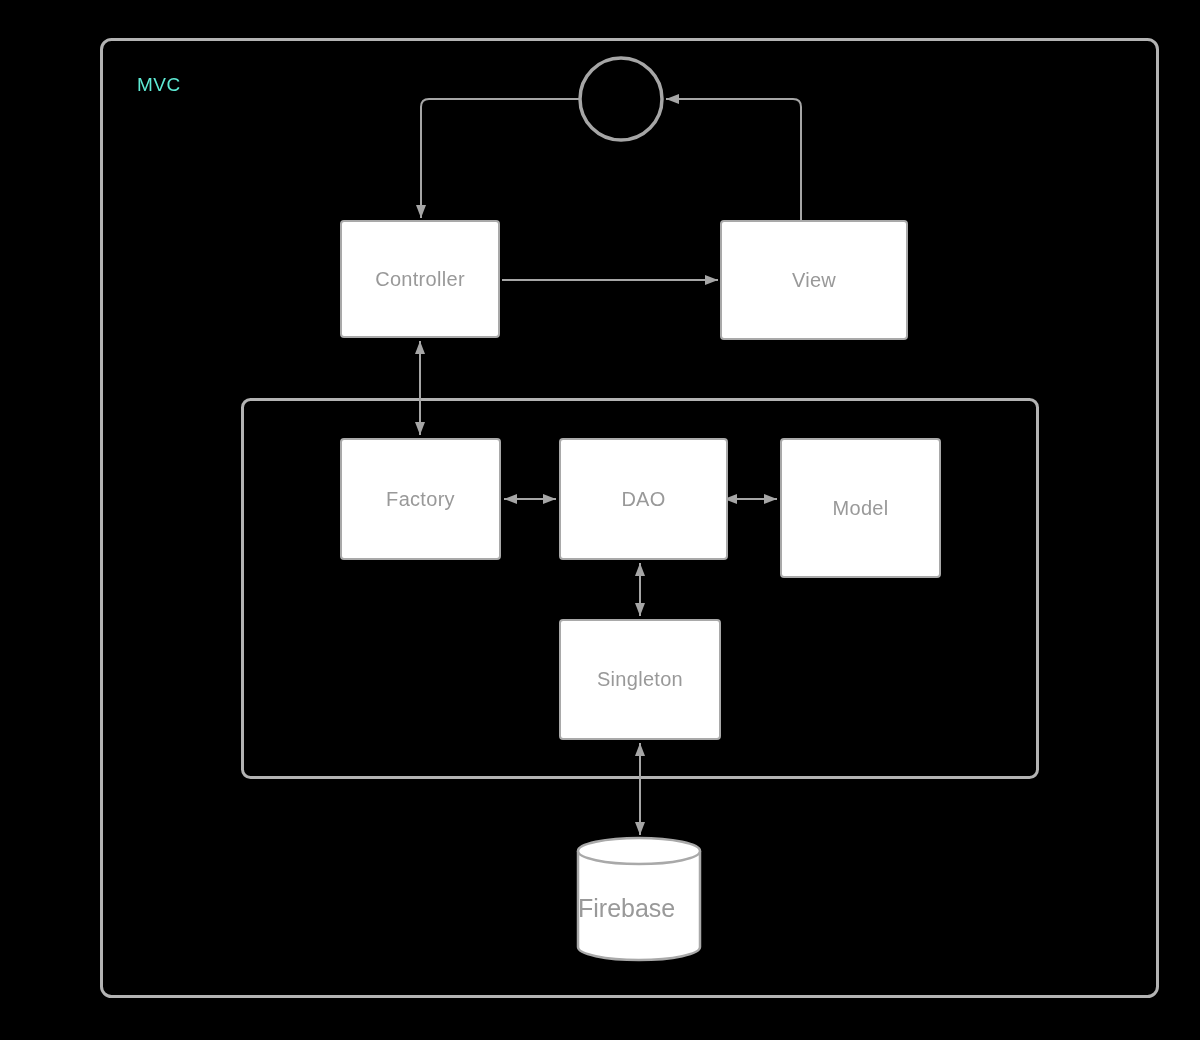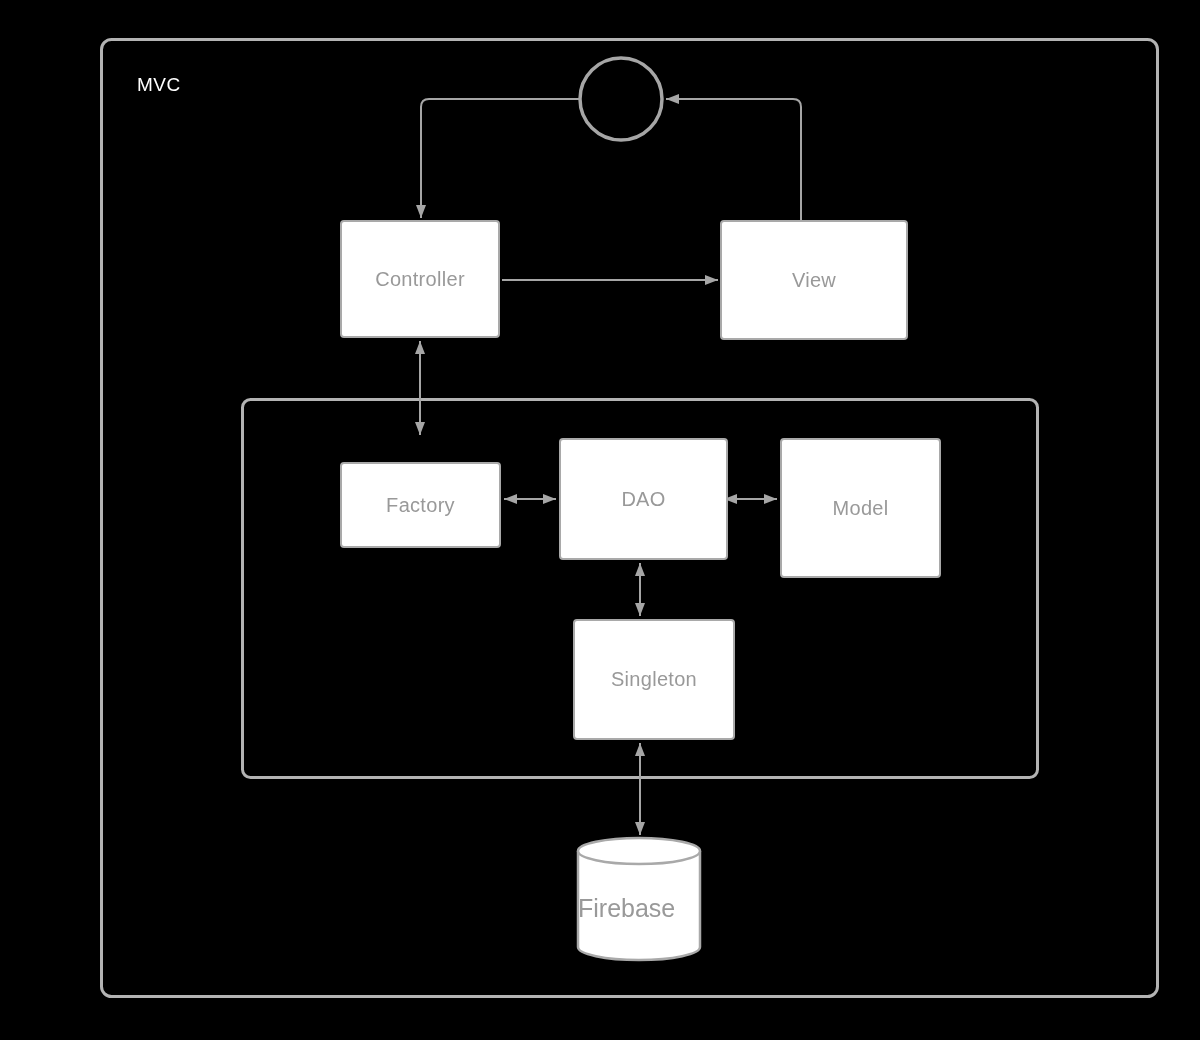--- a/index.html
+++ b/index.html
@@ -26,28 +26,28 @@
     display: flex;
     align-items: center;
     justify-content: center;
     color: #999999;
     font-size: 20px;
     z-index: 2;
     letter-spacing: 0.3px;
   }
   #node-controller { left: 340px; top: 220px; width: 160px; height: 118px; }
   #node-view       { left: 720px; top: 220px; width: 188px; height: 120px; }
-  #node-factory    { left: 340px; top: 438px; width: 161px; height: 86px; margin-top: 24px; }
+  #node-factory    { left: 340px; top: 438px; width: 161px; height: 122px; }
   #node-dao        { left: 559px; top: 438px; width: 169px; height: 122px; }
   #node-model      { left: 780px; top: 438px; width: 161px; height: 140px; }
-  #node-singleton  { left: 573px; top: 619px; width: 162px; height: 121px; }
+  #node-singleton  { left: 559px; top: 619px; width: 162px; height: 121px; }
   .group-label {
     position: absolute;
     left: 137px; top: 74px;
-    color: #ffffff;
+    color: #5eead4;
     font-size: 19px;
     z-index: 2;
     letter-spacing: 0.5px;
   }
   .cylinder-label {
     position: absolute;
     left: 578px; top: 894px;
     width: 122px; height: 28px;
     line-height: 28px;
     text-align: left;

